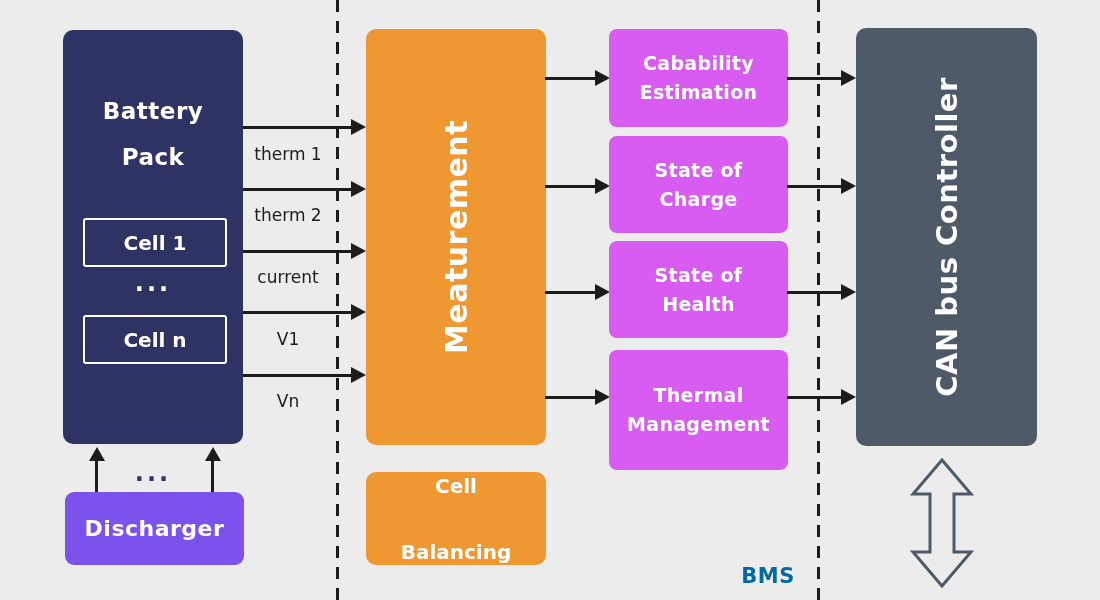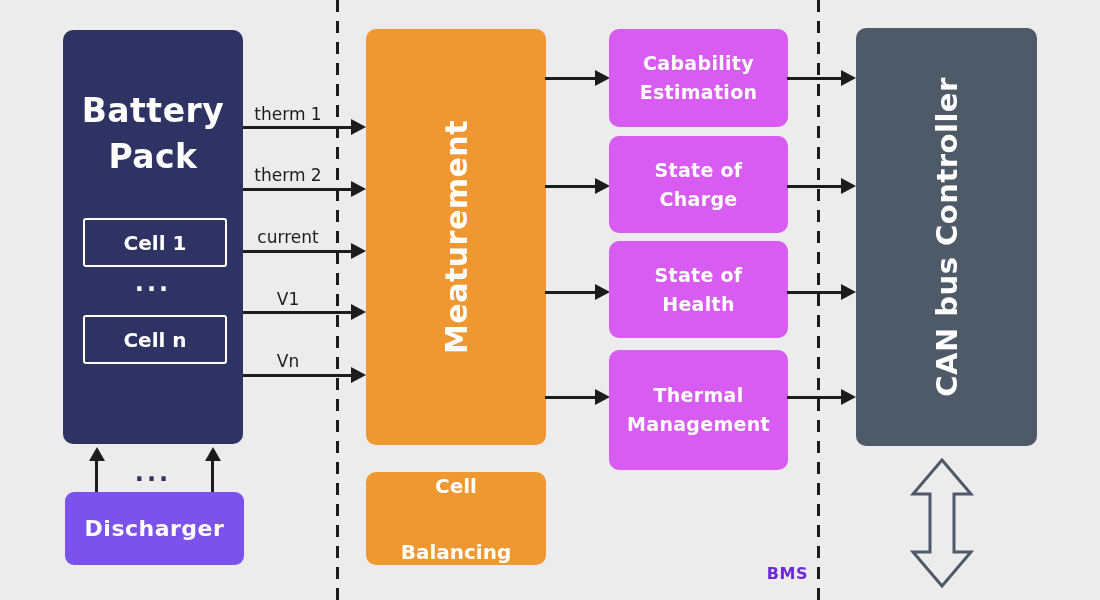--- a/index.html
+++ b/index.html
@@ -7,62 +7,62 @@
 
   
   .dash{position:absolute;top:0;height:600px;width:3px;
         background:repeating-linear-gradient(180deg,#1c1c1c 0 12px,transparent 12px 21px);}
 
   
   .box{position:absolute;border-radius:10px;color:#fff;}
 
   .battery{left:63px;top:30px;width:180px;height:414px;background:#2f3364;}
   .btitle{position:absolute;top:58px;left:0;width:100%;text-align:center;
-          font-size:33px;font-weight:bold;line-height:46px;letter-spacing:.5px;}
+          font-size:23px;font-weight:bold;line-height:46px;letter-spacing:.5px;}
   .cell{position:absolute;left:20px;width:140px;height:45px;border:2.5px solid #fff;
         border-radius:3px;display:flex;align-items:center;justify-content:center;
         font-size:20px;font-weight:bold;}
   .bdots{position:absolute;left:0;top:238px;width:100%;text-align:center;
          font-size:24px;font-weight:bold;letter-spacing:3px;line-height:30px;}
 
   .discharger{left:65px;top:492px;width:179px;height:73px;background:#7b52ec;border-radius:9px;
               display:flex;align-items:center;justify-content:center;
               font-size:22px;font-weight:bold;letter-spacing:.5px;}
   .gapdots{position:absolute;left:123px;top:458px;width:60px;text-align:center;
            color:#2f3364;font-size:24px;font-weight:bold;letter-spacing:3px;line-height:30px;}
 
   .measure{left:366px;top:29px;width:180px;height:416px;background:#ef9731;}
   .balance{left:366px;top:472px;width:180px;height:93px;background:#ef9731;
            display:flex;flex-direction:column;align-items:center;justify-content:center;
            font-size:20px;font-weight:bold;line-height:30px;gap:36px;}
 
   .func{left:609px;width:179px;background:#d95cf2;
         display:flex;flex-direction:column;align-items:center;justify-content:center;
-        font-size:19px;font-weight:bold;line-height:29px;letter-spacing:.3px;}
+        font-size:19px;font-weight:bold;line-height:29px;letter-spacing:.3px;border-radius:8px;}
 
   .canbox{left:856px;top:28px;width:181px;height:418px;background:#4e5a68;}
 
   .vlabel{position:absolute;top:50%;left:50%;transform:translate(-50%,-50%) rotate(-90deg);
           white-space:nowrap;font-weight:bold;}
   .measure .vlabel{font-size:30px;letter-spacing:.5px;}
   .canbox  .vlabel{font-size:29px;letter-spacing:.5px;}
 
   
   .hline{position:absolute;height:3px;background:#1c1c1c;}
   .rhead{position:absolute;width:0;height:0;border-top:8px solid transparent;
          border-bottom:8px solid transparent;border-left:15px solid #1c1c1c;}
   .vline{position:absolute;width:3px;background:#1c1c1c;}
   .uphead{position:absolute;width:0;height:0;border-left:8px solid transparent;
           border-right:8px solid transparent;border-bottom:14px solid #1c1c1c;}
 
   .siglabel{position:absolute;left:240px;width:96px;text-align:center;height:22px;
-            font-size:17px;font-weight:500;color:#1d1d1d;}
+            font-size:17px;font-weight:500;color:#1d1d1d;margin-top:40px;}
 
-  .bms{position:absolute;left:728px;top:564px;width:80px;text-align:right;
-       font-size:16px;font-weight:bold;color:#6d28d9;letter-spacing:.5px;}
+  .bms{position:absolute;left:728px;top:564px;width:80px;text-align:center;
+       font-size:21px;font-weight:bold;color:#0369a1;letter-spacing:.5px;}
 
   .dblarrow{position:absolute;left:910px;top:458px;}
 </style>
 </head>
 <body>
 
 <div class="canvas">
 
   <div class="dash" style="left:336px;"></div>
   <div class="dash" style="left:817px;"></div>

